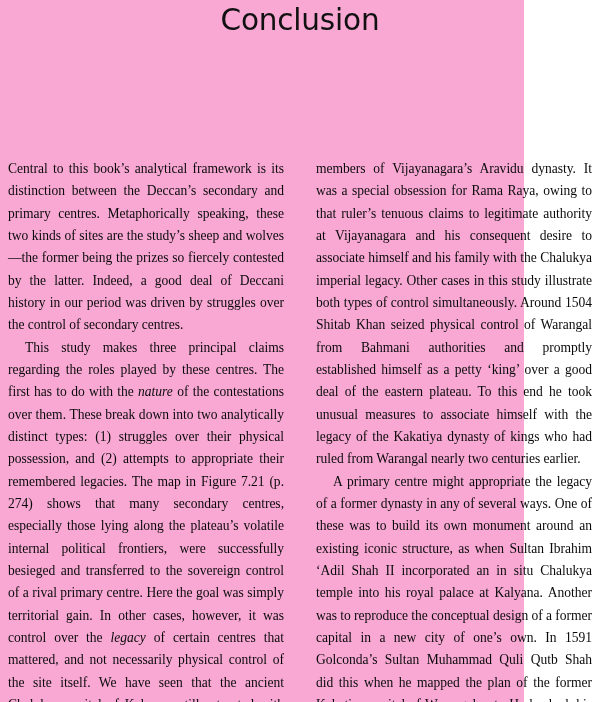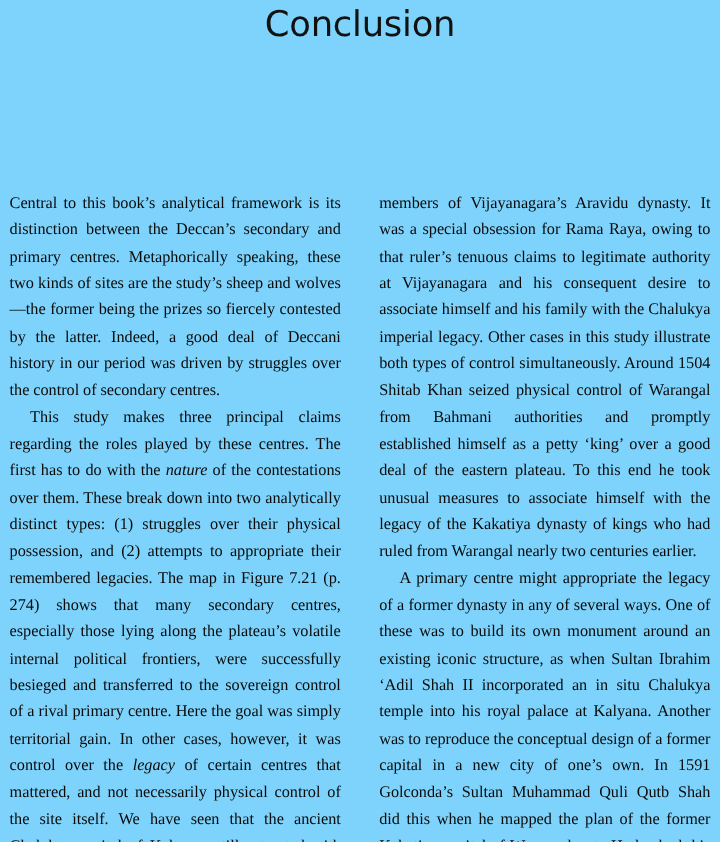--- a/index.html
+++ b/index.html
@@ -10,23 +10,23 @@
   body {
     width: 600px;
     height: 702px;
     overflow: hidden;
     font-family: "Liberation Serif", "DejaVu Serif", serif;
     color: #000000;
     -webkit-font-smoothing: antialiased;
   }
   .page {
     position: relative;
-    width: 600px;
+    width: 524px;
     height: 702px;
-    background: #7dd3fc;
+    background: #f9a8d4;
   }
   .page-title {
     position: absolute;
     top: 2px;
     left: 0;
     width: 600px;
     text-align: center;
     font-family: "DejaVu Sans", "Liberation Sans", sans-serif;
     font-size: 29.5px;
     font-weight: 400;

